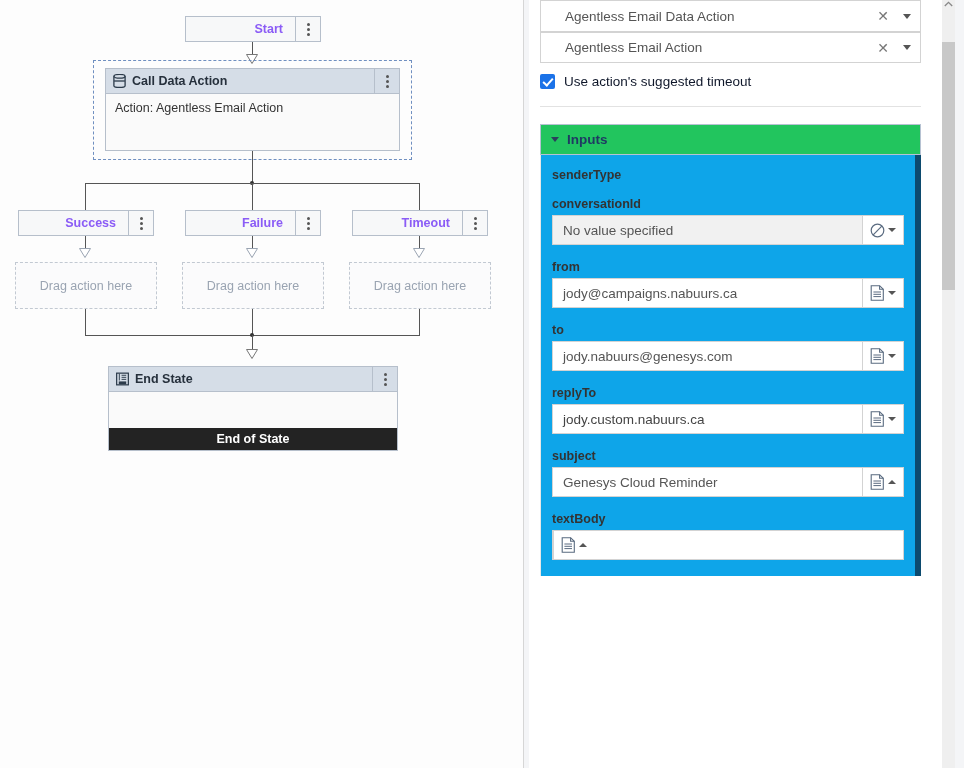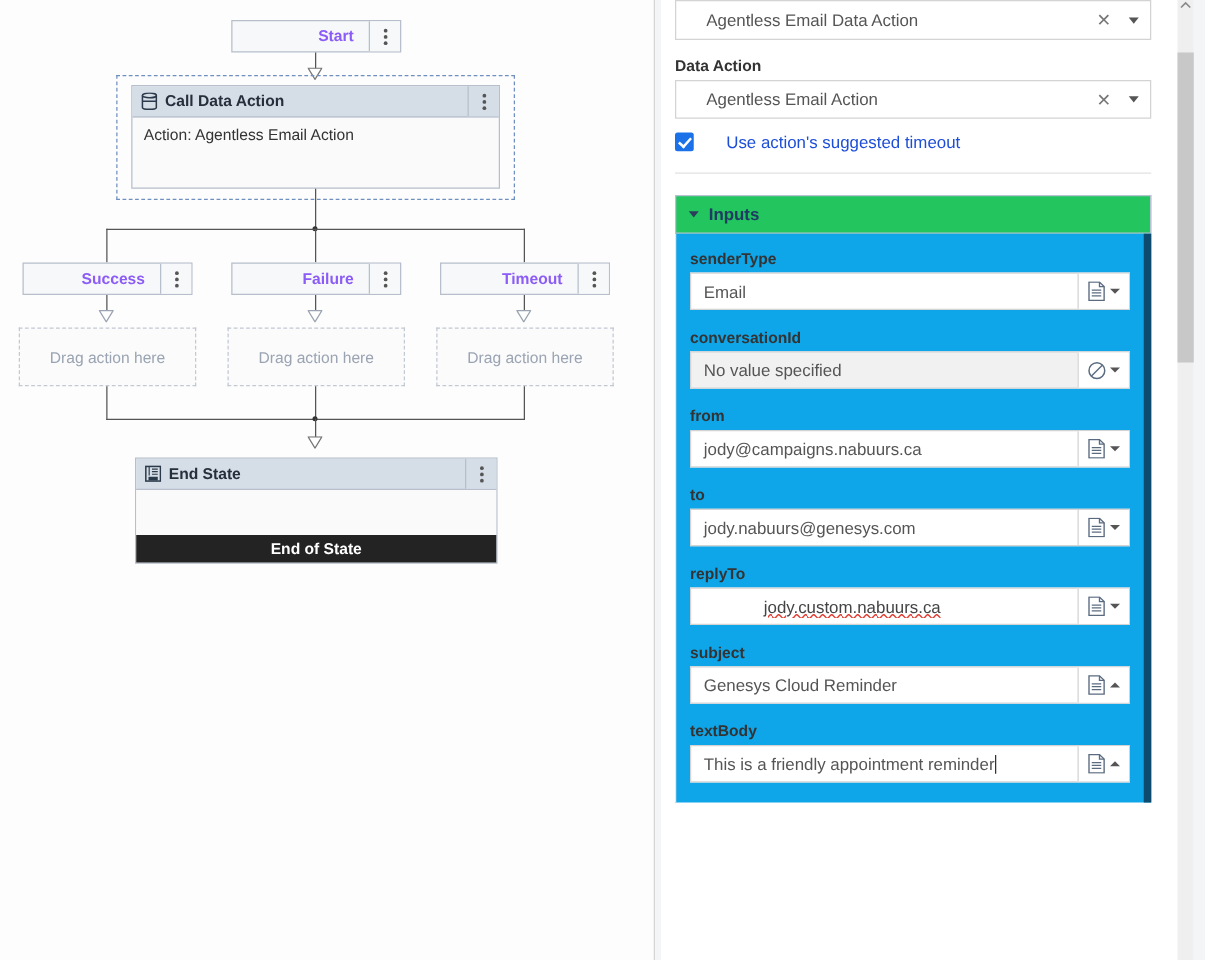--- a/index.html
+++ b/index.html
@@ -156,21 +156,21 @@
     background: #1b72e8; position: relative; cursor: pointer;
     flex: 0 0 auto;
   }
   .cb::after {
     content: '';
     position: absolute; left: 4.5px; top: 1.5px;
     width: 4px; height: 8px;
     border: solid #fff; border-width: 0 2px 2px 0;
     transform: rotate(42deg);
   }
-  .cb-label { margin-left: 26px; font-size: 13.5px; color: #1d4ed8; }
+  .cb-label { margin-left: 9px; font-size: 13.5px; color: #0f172a; }
 
   .hr { height: 1px; background: #e2e2e2; margin: 17px 0 0 0; }
 
   .section-header {
     margin-top: 17px;
     height: 31px;
     background: #22c55e;
     border: 1px solid #b6c2d2;
     display: flex; align-items: center;
     padding-left: 10px;
@@ -229,25 +229,23 @@
     border-right: 4px solid transparent;
     border-bottom: 4.5px solid #555;
   }
 
   .caret-cursor {
     display: inline-block; width: 1px; height: 15px;
     background: #333; vertical-align: middle; margin-left: 0px;
   }
 
   .squiggly {
-    text-decoration: underline;
     text-decoration-style: wavy;
     text-decoration-color: #e03b2f;
     text-decoration-thickness: 1px;
-    margin-left: 48px;
   }
 
   
   #sb-track {
     position: absolute; right: 9px; top: 0;
     width: 13px; height: 768px;
     background: #efefef;
   }
   #sb-thumb {
     position: absolute; right: 9px; top: 42px;
@@ -420,21 +418,20 @@
     <div id="panel-inner">
 
       <div class="sel-box" style="margin-top:0px; height:32px;">
         <div class="sel-val">Agentless Email Data Action</div>
         <div class="sel-x">✕</div>
         <div class="sel-caret">
             <div class="caret-dn"></div>
           </div>
       </div>
 
-      <div class="fld-label" style="margin-top:14px;">Data Action</div>
       <div class="sel-box">
         <div class="sel-val">Agentless Email Action</div>
         <div class="sel-x">✕</div>
         <div class="sel-caret">
             <div class="caret-dn"></div>
           </div>
       </div>
 
       <div class="cb-row">
         <div class="cb"></div>
@@ -445,33 +442,20 @@
 
       <div class="section-header">
         <div class="sc-caret"></div>
         <div class="sc-title">Inputs</div>
       </div>
 
       <div class="section-body">
 
         <div class="inp-group">
           <div class="fld-label">senderType</div>
-          <div class="inp-row">
-            <div class="inp-val">Email</div>
-            <div class="inp-trail">
-              <svg width="15" height="16" viewBox="0 0 15 16">
-                <path d="M1.2 0.7 H9.6 L13.3 4.3 V15.3 H1.2 Z" fill="#ffffff" stroke="#5a6b80" stroke-width="1.1"></path>
-                <path d="M9.6 0.7 V4.3 H13.3" fill="none" stroke="#5a6b80" stroke-width="1.1"></path>
-                <line x1="3.4" y1="7.0" x2="11.0" y2="7.0" stroke="#5a6b80" stroke-width="1"></line>
-                <line x1="3.4" y1="9.3" x2="11.0" y2="9.3" stroke="#5a6b80" stroke-width="1"></line>
-                <line x1="3.4" y1="11.6" x2="11.0" y2="11.6" stroke="#5a6b80" stroke-width="1"></line>
-              </svg>
-              <div class="caret-sm-dn"></div>
-            </div>
-          </div>
         </div>
 
         <div class="inp-group">
           <div class="fld-label">conversationId</div>
           <div class="inp-row readonly">
             <div class="inp-val">No value specified</div>
             <div class="inp-trail">
               <svg width="15" height="15" viewBox="0 0 15 15">
                 <circle cx="7.5" cy="7.5" r="6.3" fill="none" stroke="#5a6b80" stroke-width="1.2"></circle>
                 <line x1="3.2" y1="11.8" x2="11.8" y2="3.2" stroke="#5a6b80" stroke-width="1.2"></line>
@@ -547,24 +531,20 @@
                 <line x1="3.4" y1="11.6" x2="11.0" y2="11.6" stroke="#5a6b80" stroke-width="1"></line>
               </svg>
               <div class="caret-sm-up"></div>
             </div>
           </div>
         </div>
 
         <div class="inp-group" style="margin-bottom:6px;">
           <div class="fld-label">textBody</div>
           <div class="inp-row">
-            <div class="inp-val">
-                <span>This is a friendly appointment reminder</span>
-                <span class="caret-cursor"></span>
-              </div>
             <div class="inp-trail">
               <svg width="15" height="16" viewBox="0 0 15 16">
                 <path d="M1.2 0.7 H9.6 L13.3 4.3 V15.3 H1.2 Z" fill="#ffffff" stroke="#5a6b80" stroke-width="1.1"></path>
                 <path d="M9.6 0.7 V4.3 H13.3" fill="none" stroke="#5a6b80" stroke-width="1.1"></path>
                 <line x1="3.4" y1="7.0" x2="11.0" y2="7.0" stroke="#5a6b80" stroke-width="1"></line>
                 <line x1="3.4" y1="9.3" x2="11.0" y2="9.3" stroke="#5a6b80" stroke-width="1"></line>
                 <line x1="3.4" y1="11.6" x2="11.0" y2="11.6" stroke="#5a6b80" stroke-width="1"></line>
               </svg>
               <div class="caret-sm-up"></div>
             </div>

